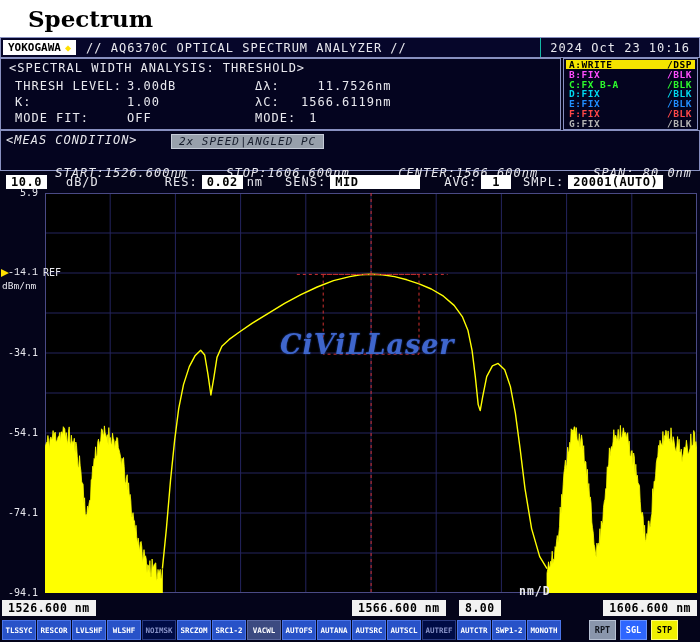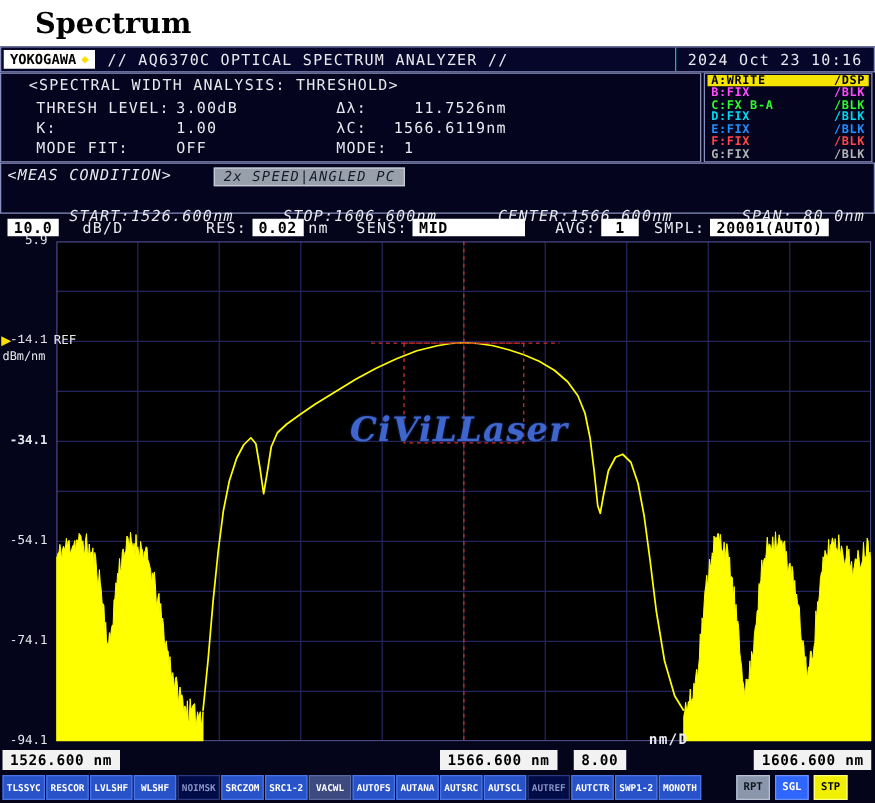--- a/index.html
+++ b/index.html
@@ -17,21 +17,21 @@
               border:1px solid #8890c0;display:flex;align-items:center;}
   .brand-badge{background:#ffffff;color:#000;font-weight:bold;padding:0 5px;height:15px;
                display:flex;align-items:center;margin-left:2px;font-size:11px;letter-spacing:0;}
   .brand-diamond{color:#ffe000;margin-left:4px;font-size:10px;}
   .header-title{margin-left:10px;font-size:12px;white-space:pre;}
   .header-date{margin-left:auto;border-left:1px solid #14b8a6;height:100%;display:flex;
                align-items:center;padding:0 9px;white-space:pre;}
 
   
   .analysis-panel{position:absolute;left:0;top:58px;width:561px;height:72px;border:1px solid #8890c0;
-                  background:#04041f;padding:2px 0 0 20px;}
+                  background:#04041f;padding:2px 0 0 6px;}
   .an-head{padding-left:2px;white-space:pre;}
   #analysis-rows{margin-top:3px;}
   .an-row{display:flex;height:16px;align-items:center;padding-left:8px;white-space:pre;}
   .an-ll{width:112px;display:inline-block;}
   .an-lv{width:128px;display:inline-block;}
   .an-rl{width:46px;display:inline-block;}
   .an-rv{white-space:pre;}
 
   
   .trace-panel{position:absolute;left:563px;top:58px;width:135px;height:72px;border:1px solid #8890c0;
@@ -156,21 +156,21 @@
     <span class="wbox sens" style="margin-left:4px">MID</span>
     <span style="margin-left:24px">AVG:</span>
     <span class="wbox avg" style="margin-left:4px">1</span>
     <span style="margin-left:12px">SMPL:</span>
     <span class="wbox" style="margin-left:4px">20001(AUTO)</span>
   </div>
 
   <div class="ylabels" id="ylabels">
       <span class="ylabel" style="top: 187px;">5.9</span>
       <span class="ylabel" style="top: 267px; font-family: Liberation Mono, monospace;">-14.1</span>
-      <span class="ylabel" style="top: 347px; font-weight: bold;">-34.1</span>
+      <span class="ylabel" style="top: 347px;">-34.1</span>
       <span class="ylabel" style="top: 427px;">-54.1</span>
       <span class="ylabel" style="top: 507px;">-74.1</span>
       <span class="ylabel" style="top: 587px;">-94.1</span>
     </div>
   <span class="ref-label">REF</span>
   <span class="yunit">dBm/nm</span>
   <div class="ref-mark"></div>
 
   <div class="plot-wrap">
     <svg id="plot-svg" viewBox="0 0 652 400" preserveAspectRatio="none">

